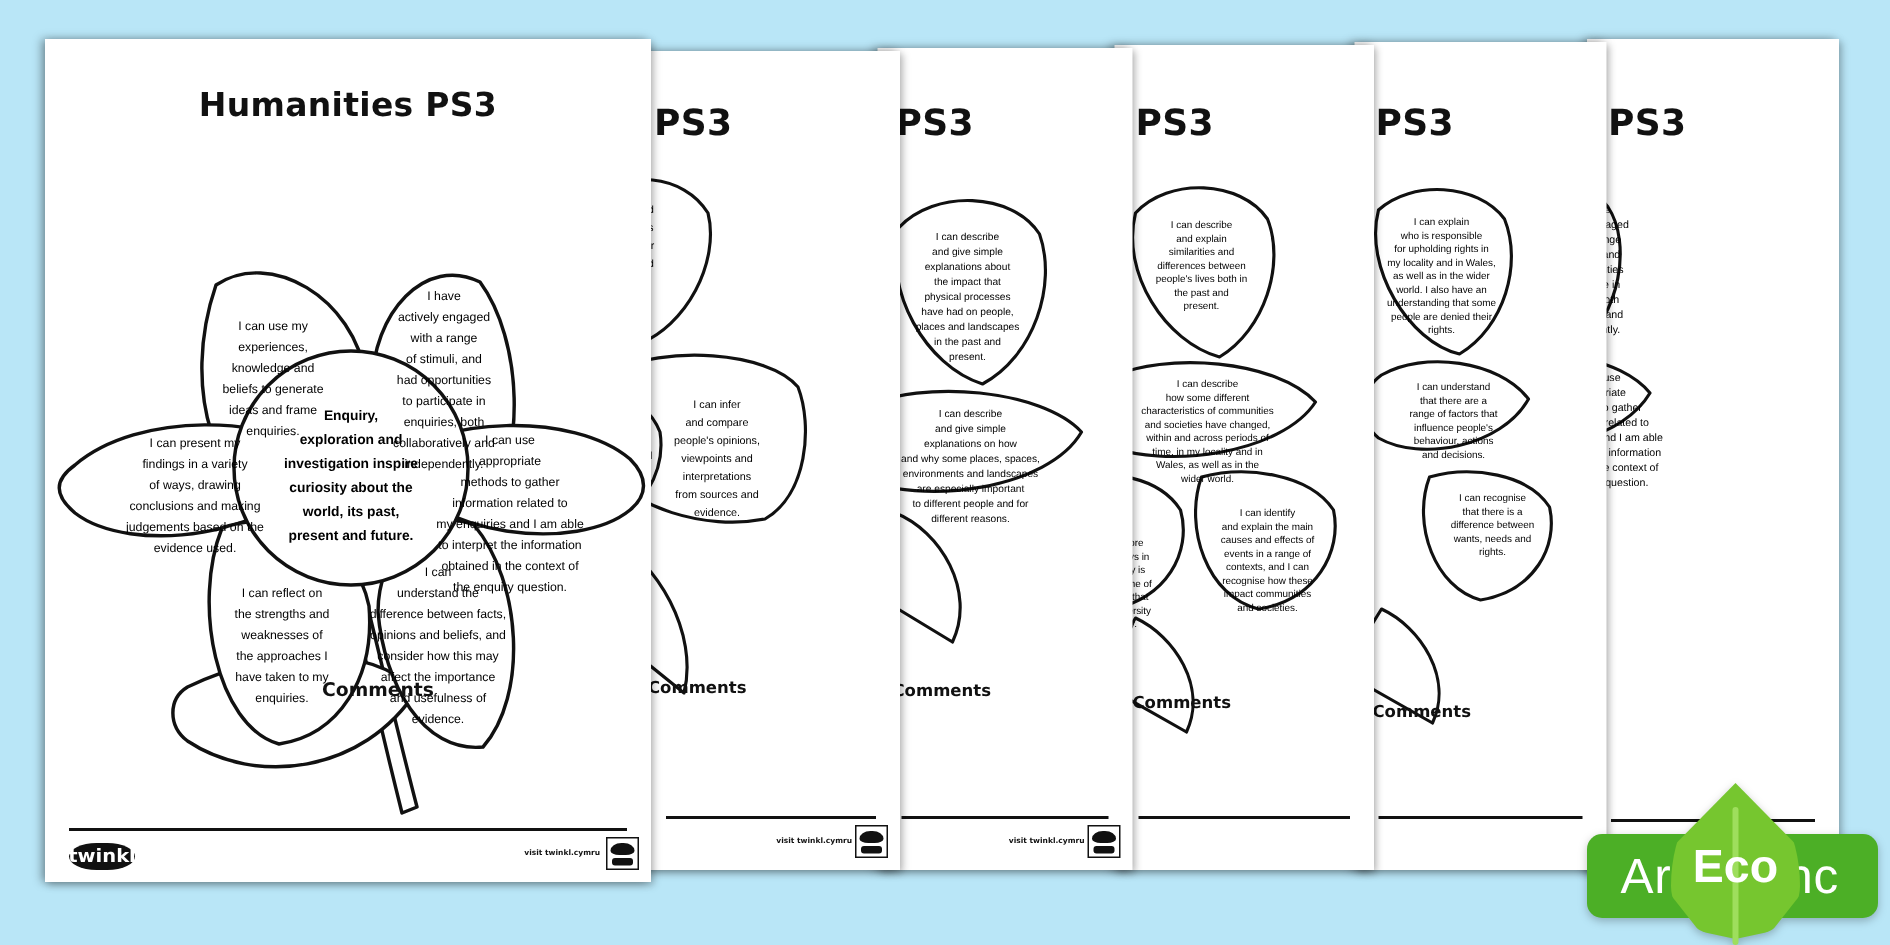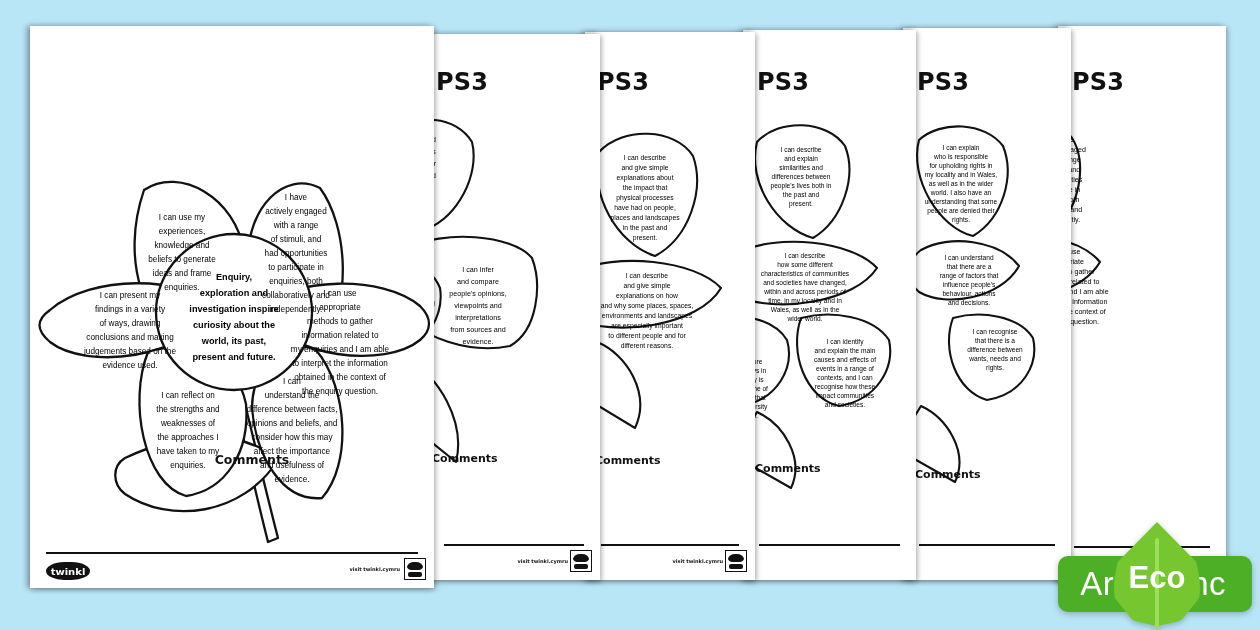--- a/index.html
+++ b/index.html
@@ -37,21 +37,21 @@
     height:2px;background:#111;
   }
   .twinkl-logo{
     position:absolute;
     width:44px;height:18px;
     background:#111;
     border-radius:50% 50% 50% 50% / 60% 60% 60% 60%;
     display:flex;align-items:center;justify-content:center;
   }
   .twinkl-logo span{
-    color:#fff;font-size:10px;font-weight:bold;
+    color:#fff;font-size:13px;font-weight:bold;
     font-family:"DejaVu Sans", sans-serif;
     transform:scaleY(.95);
   }
   .visit-txt{
     position:absolute;
     font-size:5px;font-weight:bold;color:#111;
     font-family:"DejaVu Sans", sans-serif;
     white-space:nowrap;
   }
   .cymru-badge{
@@ -350,20 +350,21 @@
       <div class="visit-txt" style="right:32px;bottom:16px;">visit twinkl.cymru</div>
       <div class="cymru-badge" style="right:8px;bottom:8px;">
         <i></i>
           <b></b>
       </div>
     </div>
   </div>
 
   <div class="sheet" style="left:30px;top:26px;width:404px;height:562px;">
     <div class="sheet-inner">
+      <div class="pg-title" style="left:0;right:0;top:32px;text-align:center;font-size:22px;">Humanities PS3</div>
 
       <svg class="flower" viewBox="0 0 404 470" style="left:0;top:66px;width:404px;height:470px;">
         <g fill="#fff" stroke="#111" stroke-width="2.3" stroke-linejoin="round" stroke-linecap="round">
 
           <path d="M 212 300 C 224 348 236 400 248 446 L 238 450 C 226 402 214 350 204 304 Z"></path>
 
           <path d="M 95 366 C 150 340 212 336 248 368 C 212 424 140 432 95 402 C 82 392 82 374 95 366 Z"></path>
 
           <path d="M 114 98 C 150 74 206 106 214 160 C 218 204 198 240 162 250 C 114 240 90 168 114 98 Z"></path>
 

